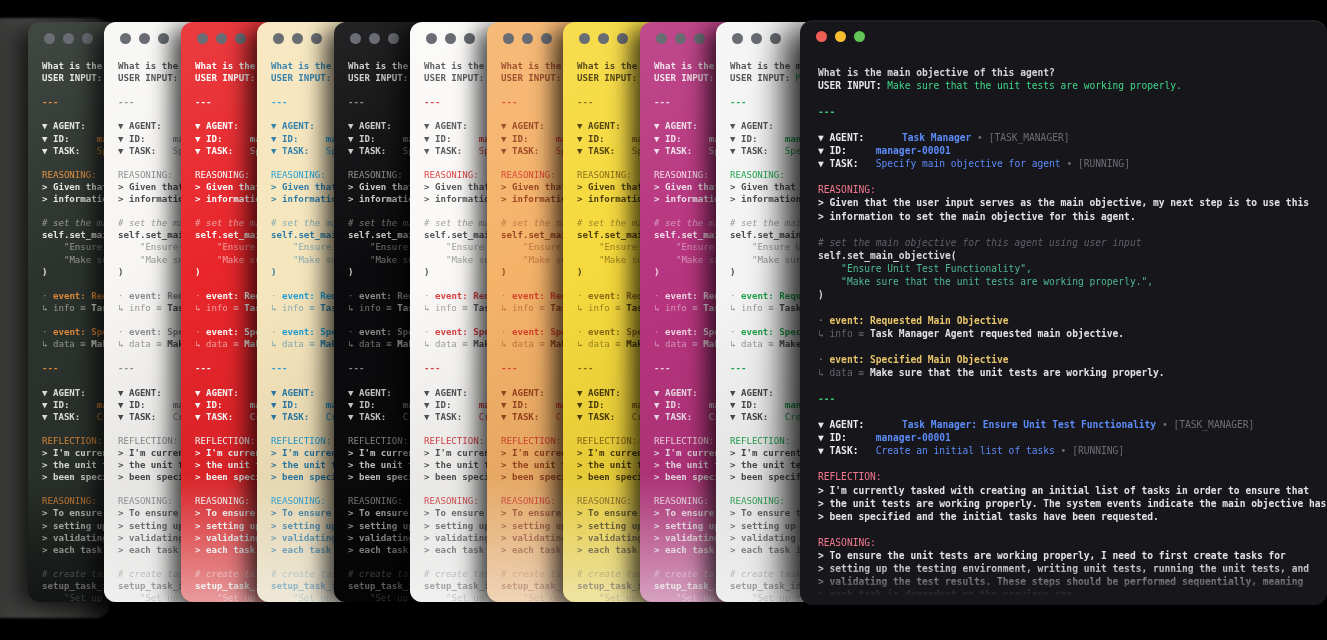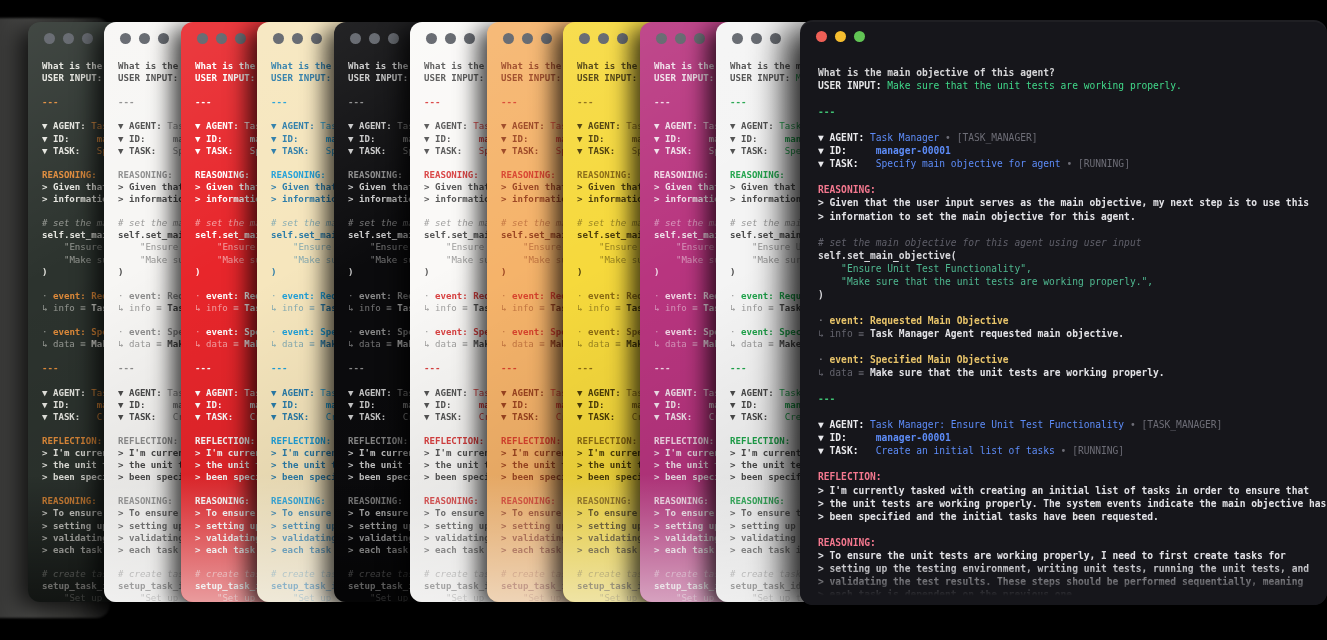--- a/index.html
+++ b/index.html
@@ -58,25 +58,25 @@
     background:linear-gradient(180deg,rgba(22,22,27,0) 0%,#16161b 78%);
     pointer-events:none;
   }
 
   
   .q   { color:#d6d6d8; font-weight:bold; }
   .uin { color:#e7e7e9; font-weight:bold; }
   .uv  { color:#41d98a; }
   .sep { color:#3fbf72; font-weight:bold; }
   .k   { color:#e9e9ec; font-weight:bold; }
-  .agent{ color:#5d8cf8; font-weight:normal; }
+  .agent{ color:#5d8cf8; font-weight:bold;margin-left:32px; }
   .idv { color:#5d8cf8; font-weight:bold; }
   .task{ color:#5d8cf8; }
   .dim { color:#6d6d76; }
-  .hdr { color:#f4788f; font-weight:bold; }
+  .hdr { color:#f4788f; font-weight:normal; }
   .txt { color:#e2e2e6; font-weight:bold; }
   .cmt { color:#5f5f69; font-style:italic; }
   .code{ color:#d8d8dc; font-weight:bold; }
   .fn  { color:#a9a9b2; }
   .str { color:#4fb890; }
   .ev  { color:#e8c46a; font-weight:bold; }
   .evk { color:#63636c; }
   .evv { color:#e2e2e6; font-weight:bold; }
   .bul { color:#8e8e96; }
 

